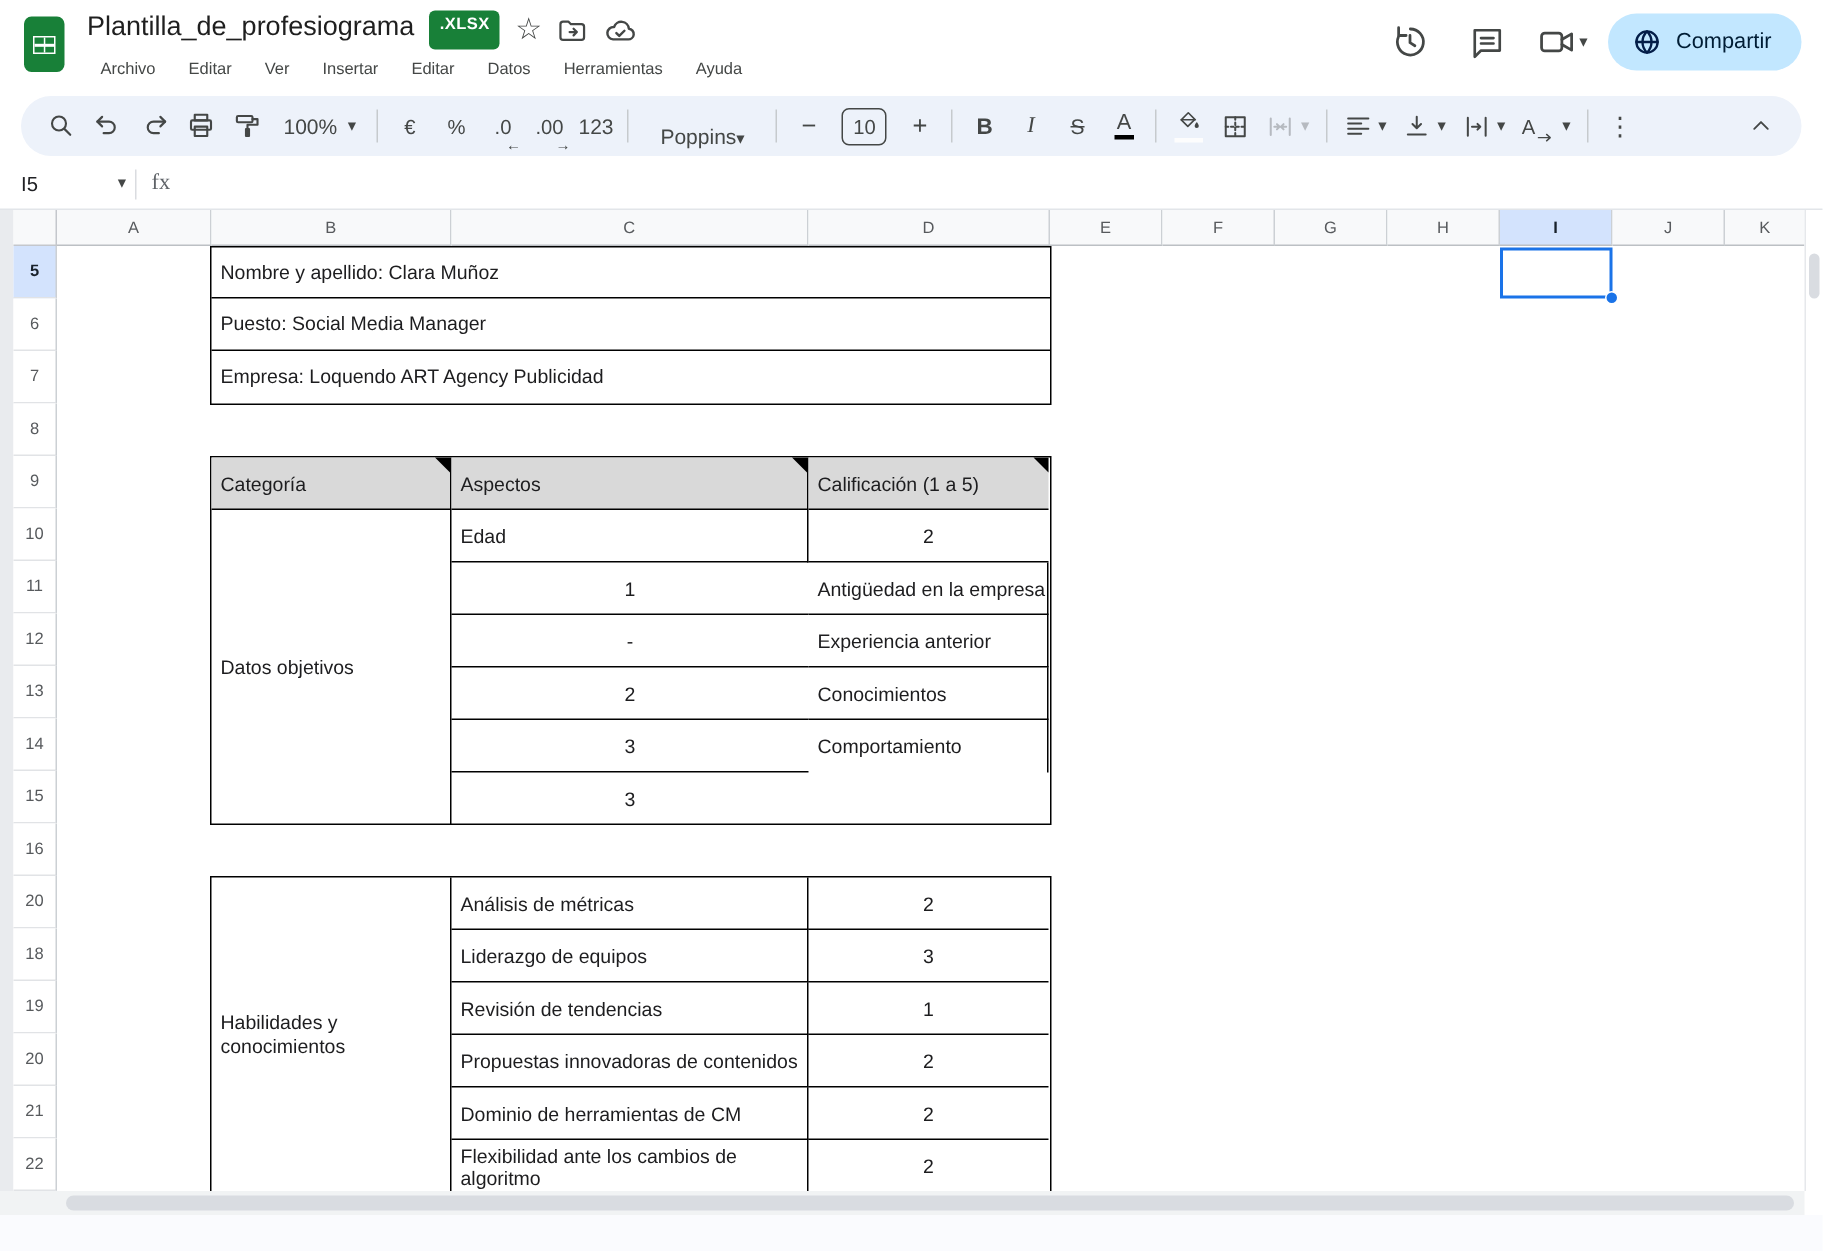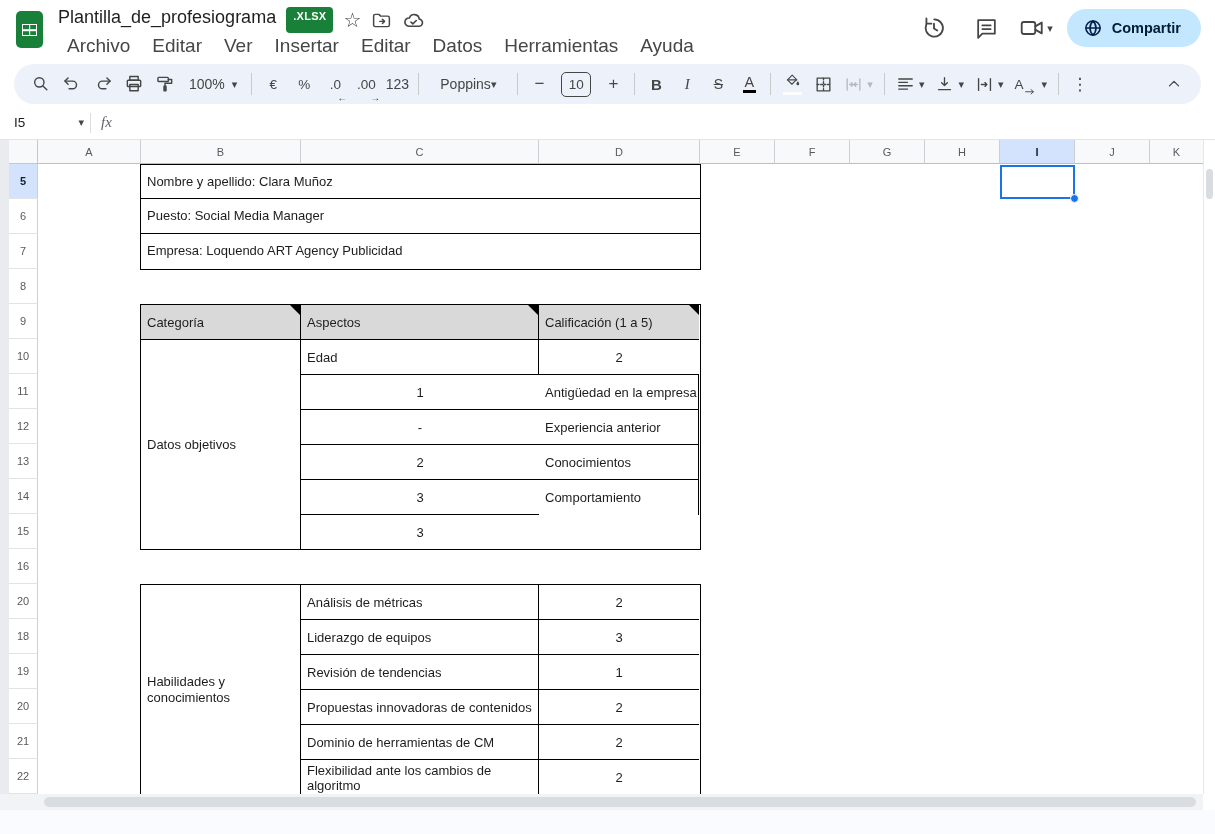--- a/index.html
+++ b/index.html
@@ -12,48 +12,48 @@
   #topbar{left:0;top:0;width:1215px;height:62px;background:#fff}
   #sheets-icon{left:16px;top:11px;width:27px;height:37px;background:#188038;border-radius:5px}
   #sheets-icon .grid{position:absolute;left:6px;top:13px;width:15px;height:12px;border:1.6px solid #fff}
   #sheets-icon .grid:before{content:"";position:absolute;left:50%;top:0;width:1.6px;height:100%;background:#fff;transform:translateX(-50%)}
   #sheets-icon .grid:after{content:"";position:absolute;top:50%;left:0;height:1.6px;width:100%;background:#fff;transform:translateY(-50%)}
   #title-row{left:58px;top:7px;height:26px;display:flex;gap:10px}
   #doc-title{font-size:18px;color:#1f1f1f}
   #xlsx-badge{background:#188038;color:#fff;font-size:11px;font-weight:bold;letter-spacing:.3px;padding:3px 7px;border-radius:4px}
   .tbicon{color:#444746;font-size:18px;line-height:1;display:flex;align-items:center}
   #menu-row{left:56px;top:34px;display:flex;gap:0}
-  .menu-item{font-size:19px;color:#444746;padding:2px 11px;border-radius:4px;line-height:20px}
+  .menu-item{font-size:11px;color:#444746;padding:2px 11px;border-radius:4px;line-height:20px}
   #top-right{right:14px;top:9px;display:flex;align-items:center;gap:14px}
   .top-ic{width:38px;height:38px;display:flex;align-items:center;justify-content:center}
   #cam-group{display:flex;align-items:center;gap:2px}
   .caret{font-size:11px;color:#444746;line-height:1}
   #share-btn{height:38px;background:#c2e7ff;border-radius:20px;display:flex;align-items:center;gap:9px;padding:0 20px 0 16px}
-  #share-btn span.lbl{font-size:14.5px;color:#001d35;font-weight:700}
+  #share-btn span.lbl{font-size:14.5px;color:#001d35;font-weight:400}
   
   #toolbar{left:14px;top:64px;width:1187px;height:40px;background:#edf2fa;border-radius:20px;display:flex;align-items:center;padding:16px 12px;gap:1px}
   .tb{min-width:30px;height:30px;display:flex;align-items:center;justify-content:center;border-radius:4px;color:#444746}
   .tt{font-size:14px;color:#444746}
   .sep{width:1px;height:22px;background:#c6cacd;margin:0 5px;flex:none}
   #zoom-ctl{display:flex;align-items:center;gap:7px;padding:0 8px}
-  #font-ctl{display:flex;align-items:center;padding:0 10px;min-width:86px}
+  #font-ctl{display:flex;align-items:flex-end;padding:0 10px;min-width:86px}
   #size-box{width:30px;height:25px;border:1.6px solid #444746;border-radius:5px;display:flex;align-items:center;justify-content:center;font-size:13.5px;color:#444746;margin:0 6px}
   .fmt{position:relative;font-size:13.5px;color:#444746}
   .fmt .sub{position:absolute;font-size:10px;bottom:-4px}
   .b{font-weight:bold;font-size:15px}.i{font-style:italic;font-size:15px;font-family:"Liberation Serif",serif}.s{text-decoration:line-through;font-size:14px}
   .a-u{font-size:14.5px;font-weight:500;line-height:1;border-bottom:3.5px solid #000;padding:0 2px 1px}
   .a-u2{font-size:14.5px;font-weight:500;line-height:1;border-bottom:3.5px solid #fdfdfd;padding:0 1px 1px}
   .dd{display:flex;align-items:center;gap:4px;padding:0 5px}
   .more{font-size:17px;color:#444746;letter-spacing:0}
   #tb-spacer{flex:1}
   
   #fbar{left:0;top:106px;width:1215px;height:34px;background:#fff;border-bottom:1px solid #e2e5e9;display:flex;align-items:center}
   #name-box{width:84px;padding-left:14px;font-size:13.5px;color:#202124;display:flex;align-items:center;justify-content:space-between}
   #fbar .sep2{width:1px;height:20px;background:#dadce0;margin:0 10px 0 6px}
-  #fx{font-family:"Liberation Serif",serif;font-style:italic;font-size:15px;color:#5f6368}
+  #fx{font-family:"Liberation Serif",serif;font-size:15px;color:#5f6368}
   #formula-input{flex:1;height:100%}
   
   #left-strip{left:0;top:140px;width:9px;height:670px;background:#e9ebee}
   #corner{left:9px;top:140px;width:29px;height:24px;background:#f8f9fa;border-right:1px solid #c4c7cc;border-bottom:1px solid #c4c7cc}
   .ch{position:absolute;top:140px;height:24px;background:#f8f9fa;border-right:1px solid #ccd0d4;border-bottom:1px solid #bcc0c4;font-size:11px;color:#575a5d;display:flex;align-items:center;justify-content:center}
   .ch.sel{background:#d3e3fd;color:#18212b;font-weight:bold}
   .rh{position:absolute;left:9px;width:29px;height:35px;background:#fff;border-right:1px solid #ccd0d4;border-bottom:1px solid #e1e3e6;font-size:11px;color:#575a5d;display:flex;align-items:center;justify-content:center}
   .rh.sel{background:#d3e3fd;color:#18212b;font-weight:bold}
   
   .cellpane{left:38px;top:164px;width:1165px;height:630px;background:#fff}

